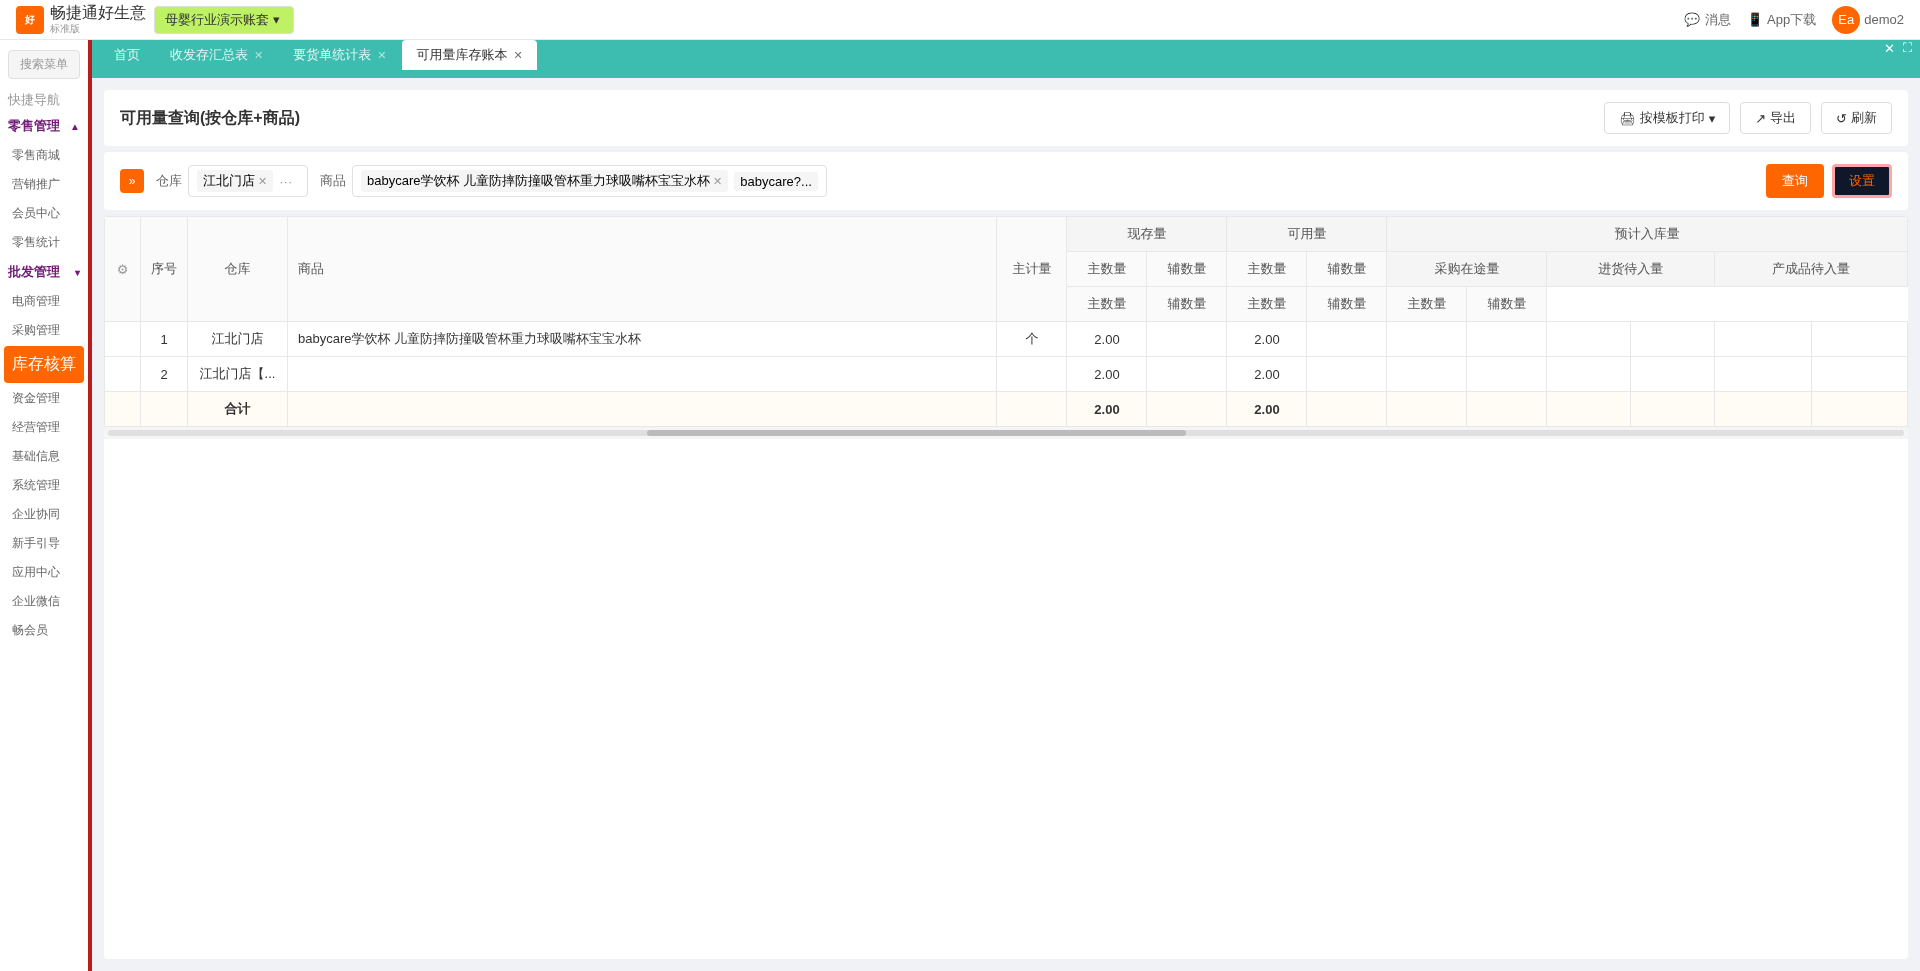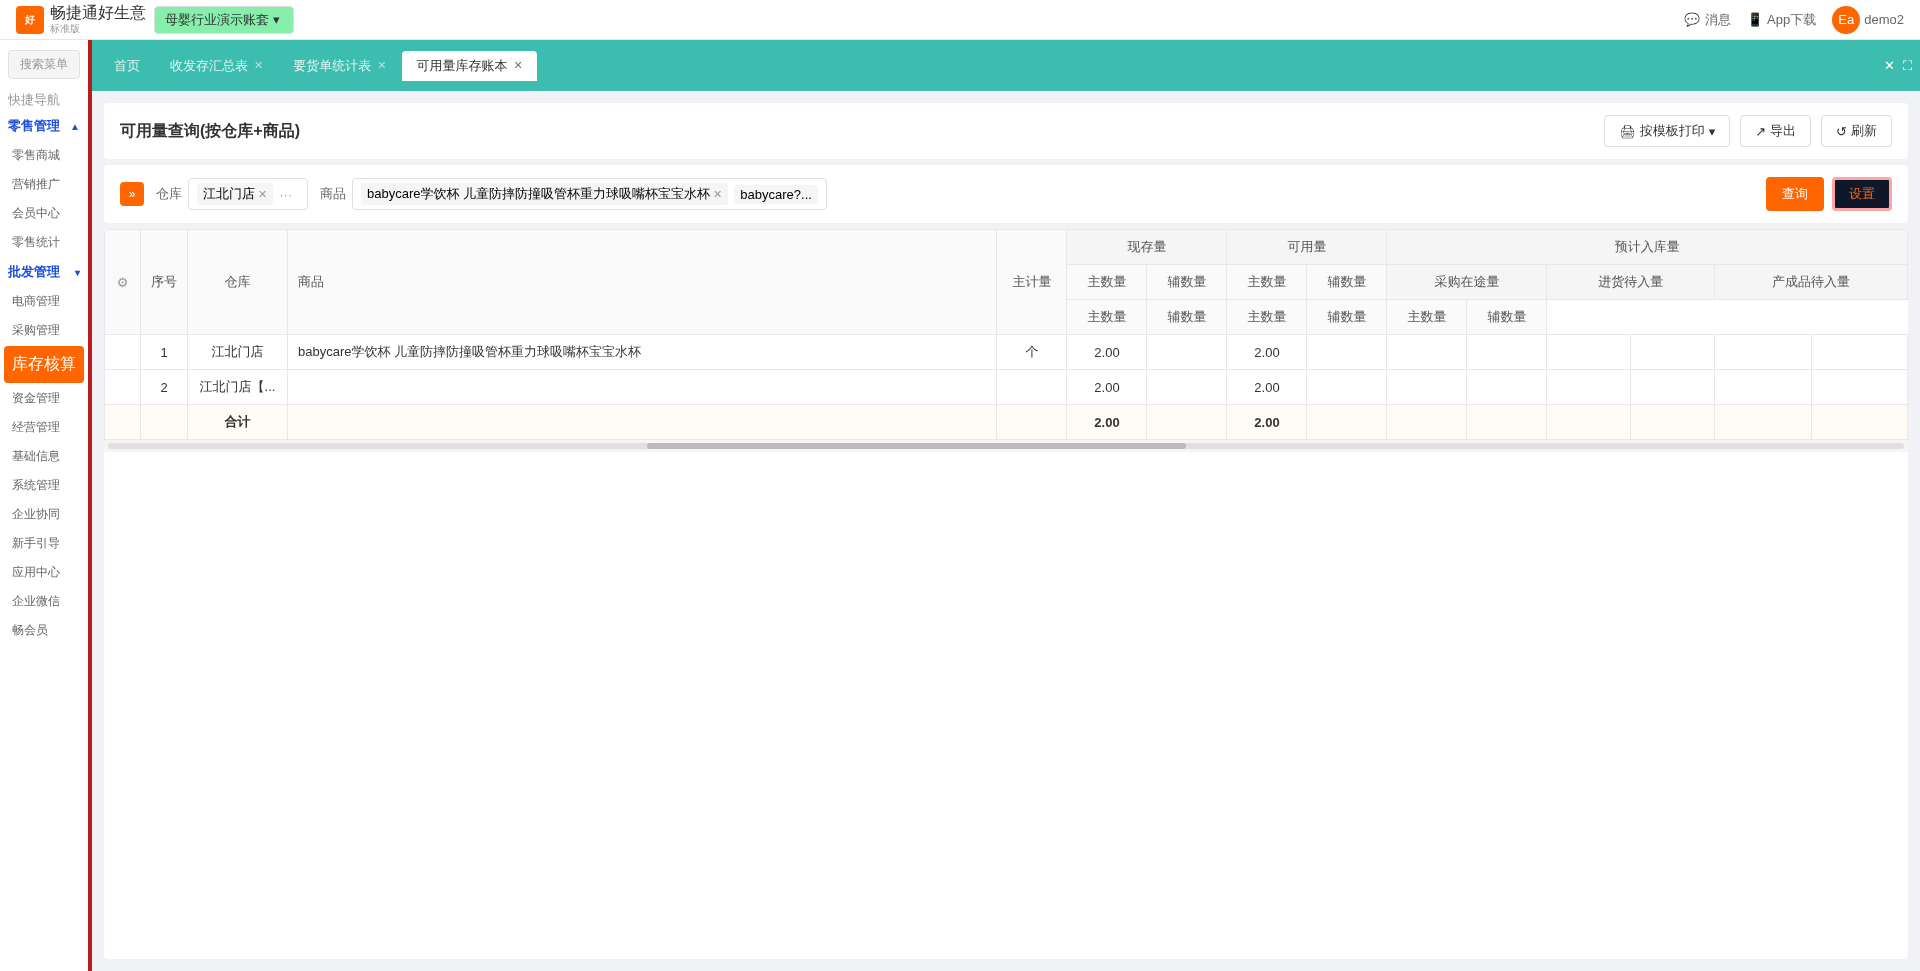--- a/index.html
+++ b/index.html
@@ -14,42 +14,42 @@
       justify-content: space-between;
       border-bottom: 1px solid #e8e8e8;
       padding: 0 16px;
       flex-shrink: 0;
     }
     .top-bar-left { display: flex; align-items: center; gap: 8px; }
     .logo-area { display: flex; align-items: center; gap: 6px; }
     .logo-icon { width: 28px; height: 28px; background: #ff6600; border-radius: 4px; display: flex; align-items: center; justify-content: center; color: white; font-size: 10px; font-weight: bold; }
     .logo-text { font-size: 16px; color: #333; line-height: 1.2; }
     .logo-sub { font-size: 10px; color: #999; }
-    .org-selector { display: flex; align-items: center; gap: 4px; padding: 4px 10px; border: 1px solid #ddd; border-radius: 4px; cursor: pointer; background: #86efac; color: #333; min-width: 140px; }
+    .org-selector { display: flex; align-items: center; gap: 4px; padding: 4px 10px; border: 1px solid #ddd; border-radius: 4px; cursor: pointer; background: #bef264; color: #333; min-width: 140px; }
     .top-bar-right { display: flex; align-items: center; gap: 16px; }
     .top-right-item { display: flex; align-items: center; gap: 4px; color: #666; cursor: pointer; font-size: 12px; }
     .avatar { width: 28px; height: 28px; border-radius: 50%; background: #ff6600; display: flex; align-items: center; justify-content: center; color: white; font-size: 11px; }
 
     
     .layout { display: flex; flex: 1; overflow: hidden; }
     .sidebar { width: 92px; background: #fff; border-right: 4px solid #b91c1c; display: flex; flex-direction: column; overflow-y: auto; flex-shrink: 0; }
     .sidebar-search { padding: 10px 8px 6px; }
     .sidebar-search-btn { width: 100%; padding: 5px; background: #f5f5f5; border: 1px solid #e0e0e0; border-radius: 4px; color: #999; font-size: 12px; cursor: pointer; text-align: center; }
     .sidebar-nav-label { padding: 6px 8px 2px; font-size: 13px; color: #999; }
     .sidebar-item { padding: 8px 6px; text-align: center; cursor: pointer; color: #666; font-size: 16px; border-radius: 4px; margin: 1px 4px; }
     .sidebar-item.active { background: #ff6600; color: #fff; border-radius: 4px; }
-    .sidebar-group { padding: 6px 8px; display: flex; align-items: center; justify-content: space-between; cursor: pointer; color: #1d4ed8; font-size: 12px; font-weight: bold; }
+    .sidebar-group { padding: 6px 8px; display: flex; align-items: center; justify-content: space-between; cursor: pointer; color: #701a75; font-size: 12px; font-weight: bold; }
     .sidebar-group .arrow { font-size: 10px; }
     .sidebar-sub-item { padding: 6px 12px; font-size: 12px; color: #666; cursor: pointer; }
 
     
     .main { flex: 1; display: flex; flex-direction: column; overflow: hidden; }
 
     
-    .tab-bar { background: #3dbcb0; height: 51px; display: flex; align-items: center; padding: 0 8px; gap: 2px; flex-shrink: 0; }
+    .tab-bar { background: #3dbcb0; height: 38px; display: flex; align-items: flex-start; padding: 0 8px; gap: 2px; flex-shrink: 0; }
     .tab { display: flex; align-items: center; gap: 6px; padding: 6px 14px; cursor: pointer; border-radius: 4px 4px 0 0; font-size: 13px; color: rgba(255,255,255,0.85); background: transparent; }
     .tab.active { background: #fff; color: #333; }
     .tab-close { font-size: 11px; color: inherit; opacity: 0.7; cursor: pointer; }
     .tab-bar-controls { margin-left: auto; display: flex; align-items: center; gap: 8px; color: white; font-size: 16px; cursor: pointer; }
 
     
     .page-content { flex: 1; overflow: auto; background: #f0f2f5; padding: 12px; display: flex; flex-direction: column; gap: 6px; }
 
     
     .page-header { display: flex; align-items: center; justify-content: space-between; background: #fff; padding: 12px 16px; border-radius: 4px; }

